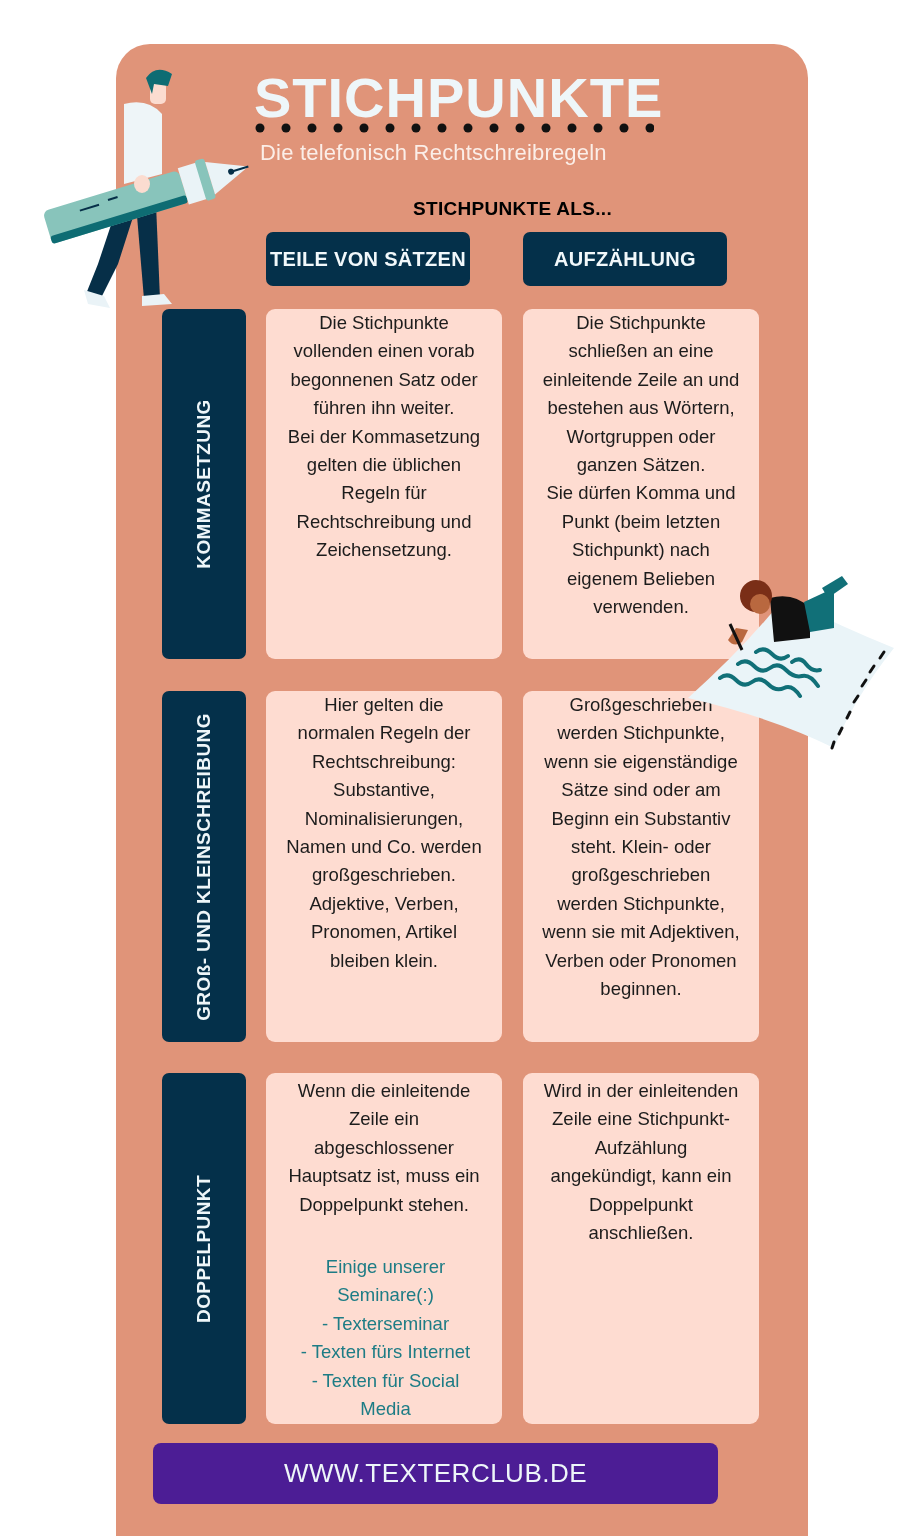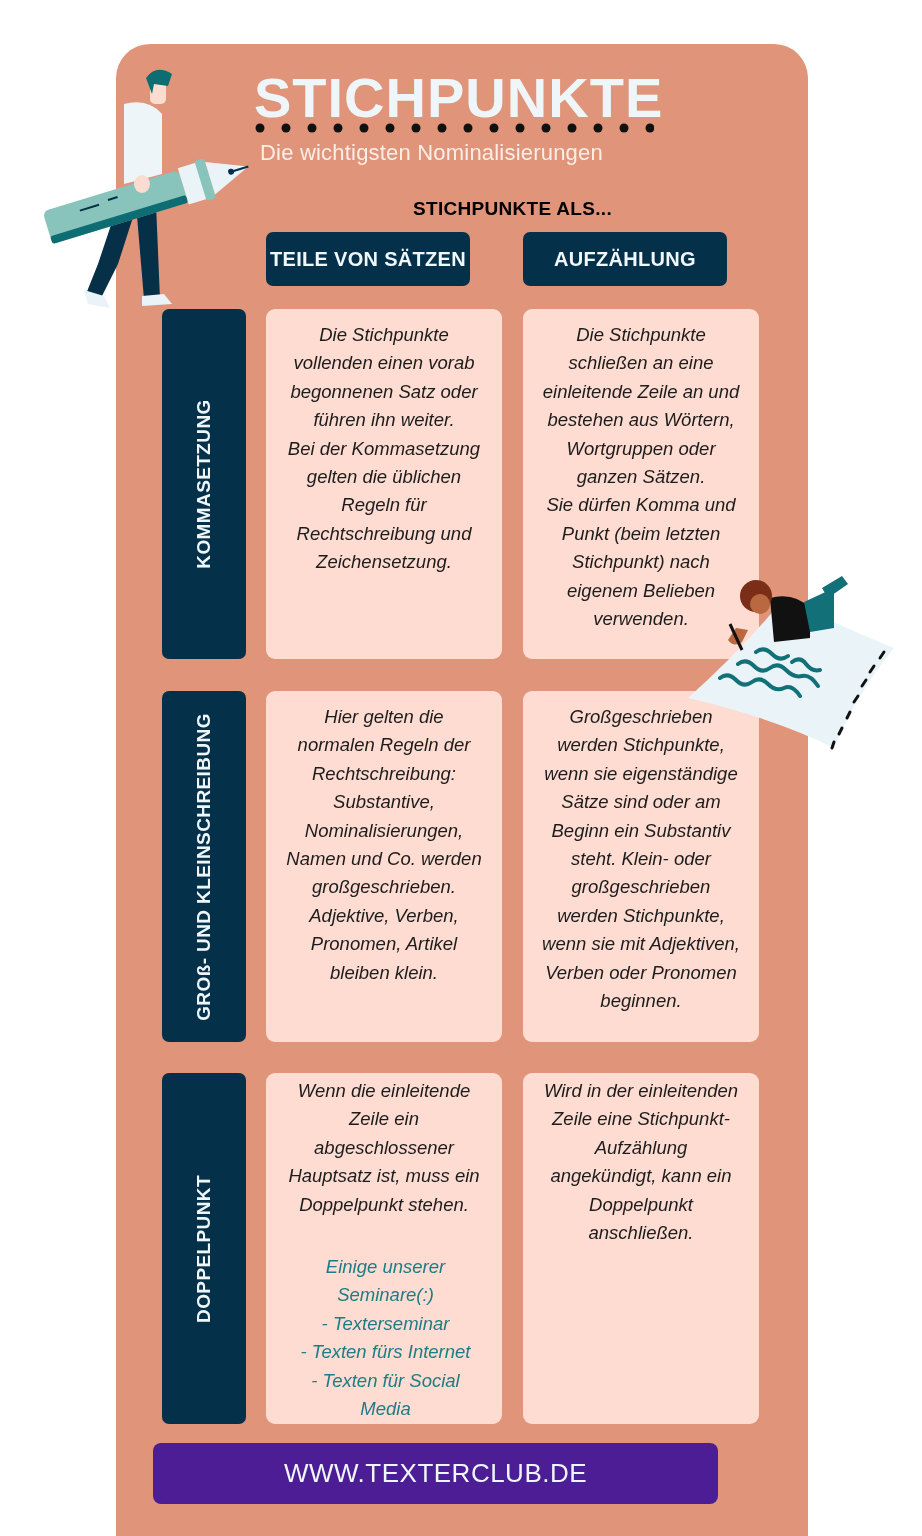--- a/index.html
+++ b/index.html
@@ -43,22 +43,22 @@
       display: flex; align-items: center; justify-content: center;
     }
     .row-label span {
       display: block; transform: rotate(-90deg); white-space: nowrap;
       font-family: "Liberation Sans", sans-serif; font-weight: 700; font-size: 19px;
       color: #eef6f9; letter-spacing: 0.4px;
     }
 
     .cell {
       position: absolute; width: 236px; background: #fedcd1; border-radius: 9px;
-      padding: 12px 8px; text-align: center;
-      font-family: "Liberation Sans", sans-serif; font-size: 18.5px; line-height: 28.4px; color: #1c1c1c; font-style: italic;
+      padding: 0 8px; text-align: center;
+      font-family: "Liberation Sans", sans-serif; font-size: 18.5px; line-height: 28.4px; color: #1c1c1c;
     }
     .cell.c1 { left: 266px; }
     .cell.c2 { left: 523px; }
     .cell p { white-space: pre-line; }
     .cell .teal { color: #1d7c85; text-align: center; padding-left: 3px; margin-top: 10px; }
     .cell.c2 .teal { margin-top: 2px; }
 
     .r1 { top: 309px; height: 350px; }
     .r2 { top: 691px; height: 351px; }
     .r3 { top: 1073px; height: 351px; }
@@ -119,21 +119,21 @@
     <circle cx="214" cy="6" r="4.5"></circle>
       <circle cx="240" cy="6" r="4.5"></circle>
       <circle cx="266" cy="6" r="4.5"></circle>
       <circle cx="292" cy="6" r="4.5"></circle>
     <circle cx="318" cy="6" r="4.5"></circle>
       <circle cx="344" cy="6" r="4.5"></circle>
       <circle cx="370" cy="6" r="4.5"></circle>
       <circle cx="396" cy="6" r="4.5"></circle>
   </g>
 </svg>
-<div class="subtitle">Die wichtigsten Nominalisierungen</div>
+<div class="subtitle">Die telefonisch Rechtschreibregeln</div>
 
 <div class="section-heading">STICHPUNKTE ALS...</div>
 <div class="col-header c1">TEILE VON SÄTZEN</div>
 <div class="col-header c2">AUFZÄHLUNG</div>
 
 <div class="row-label r1">
     <span>KOMMASETZUNG</span>
   </div>
 <div class="cell c1 r1">
     <p>Die Stichpunkte

